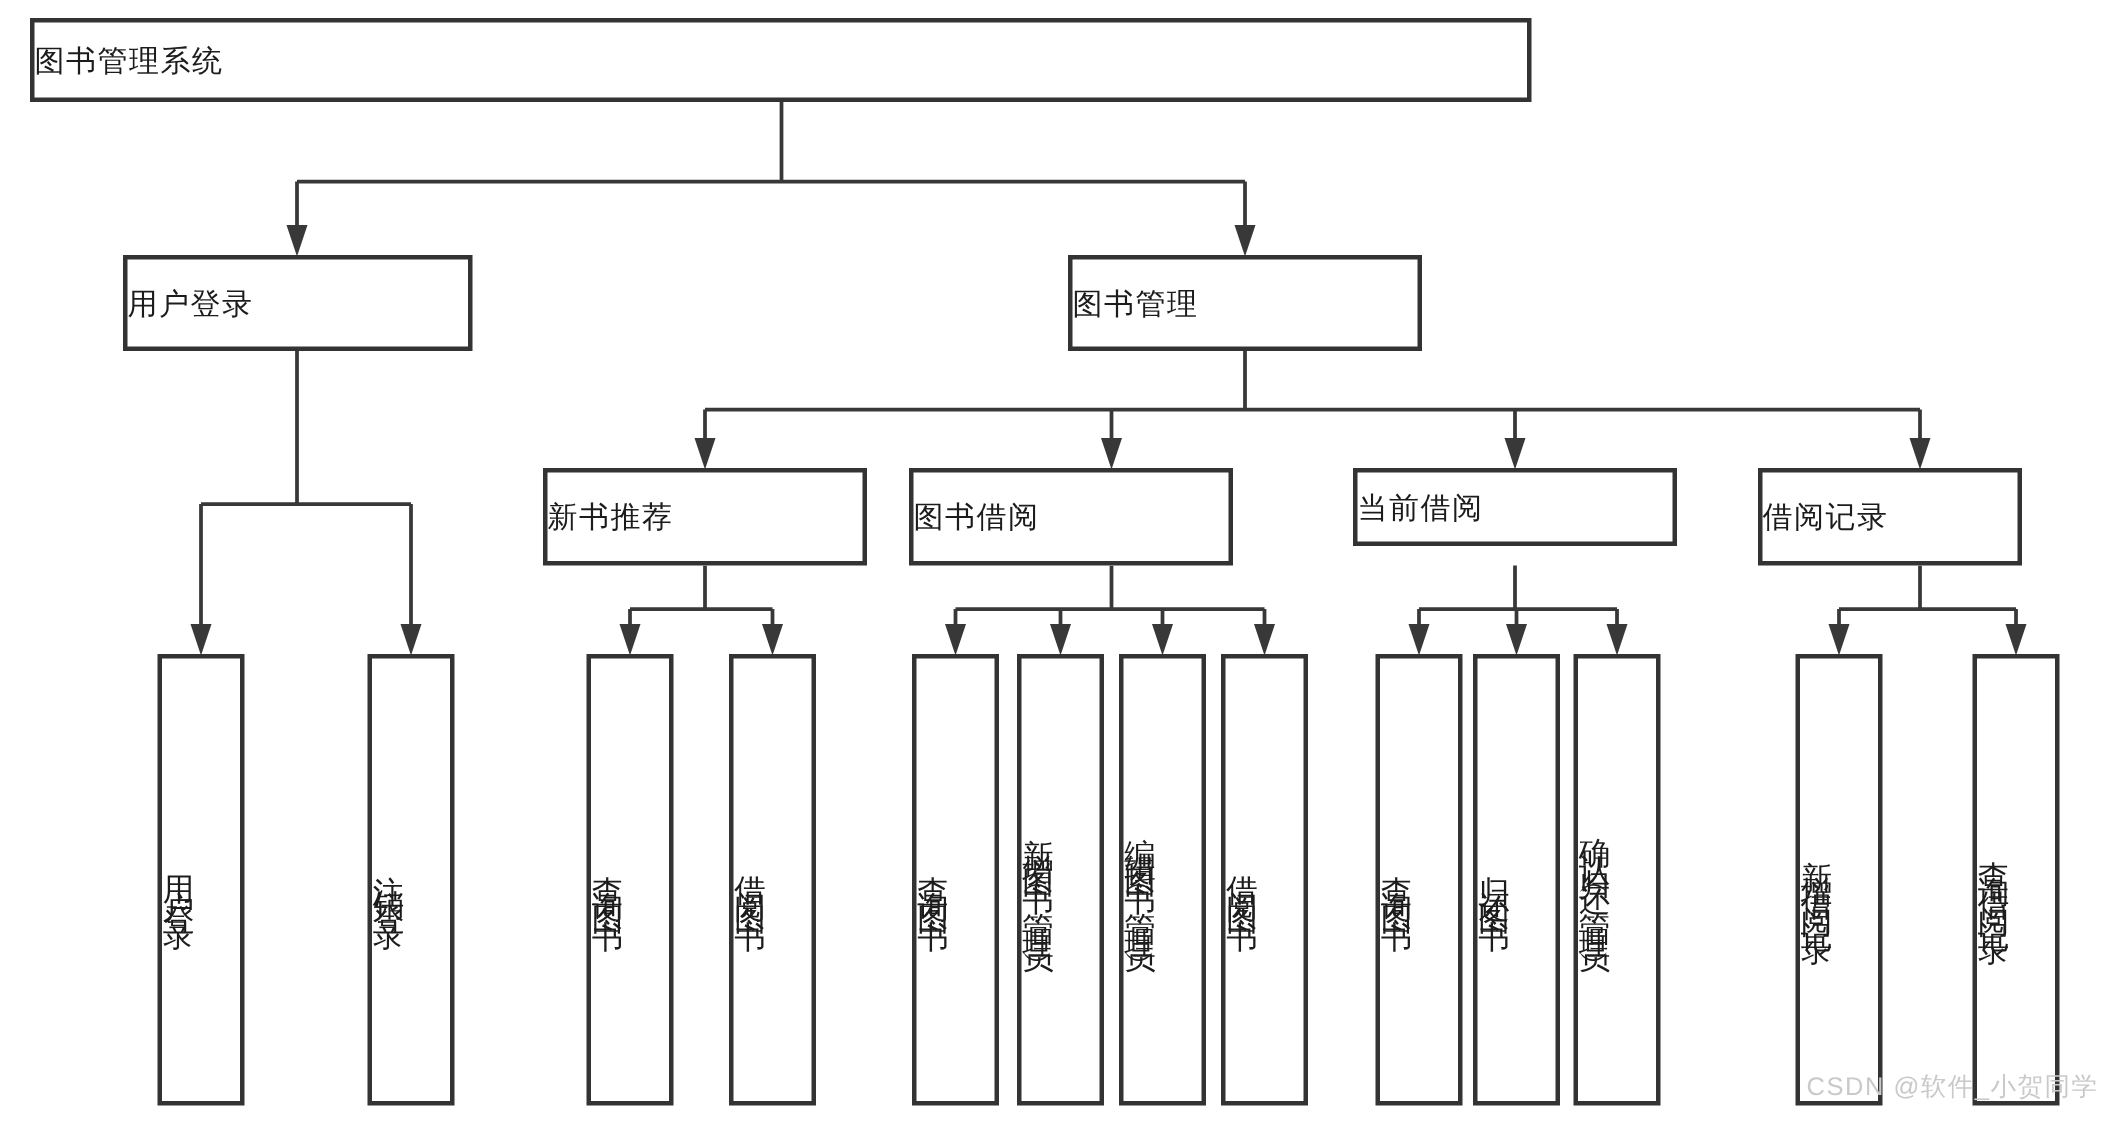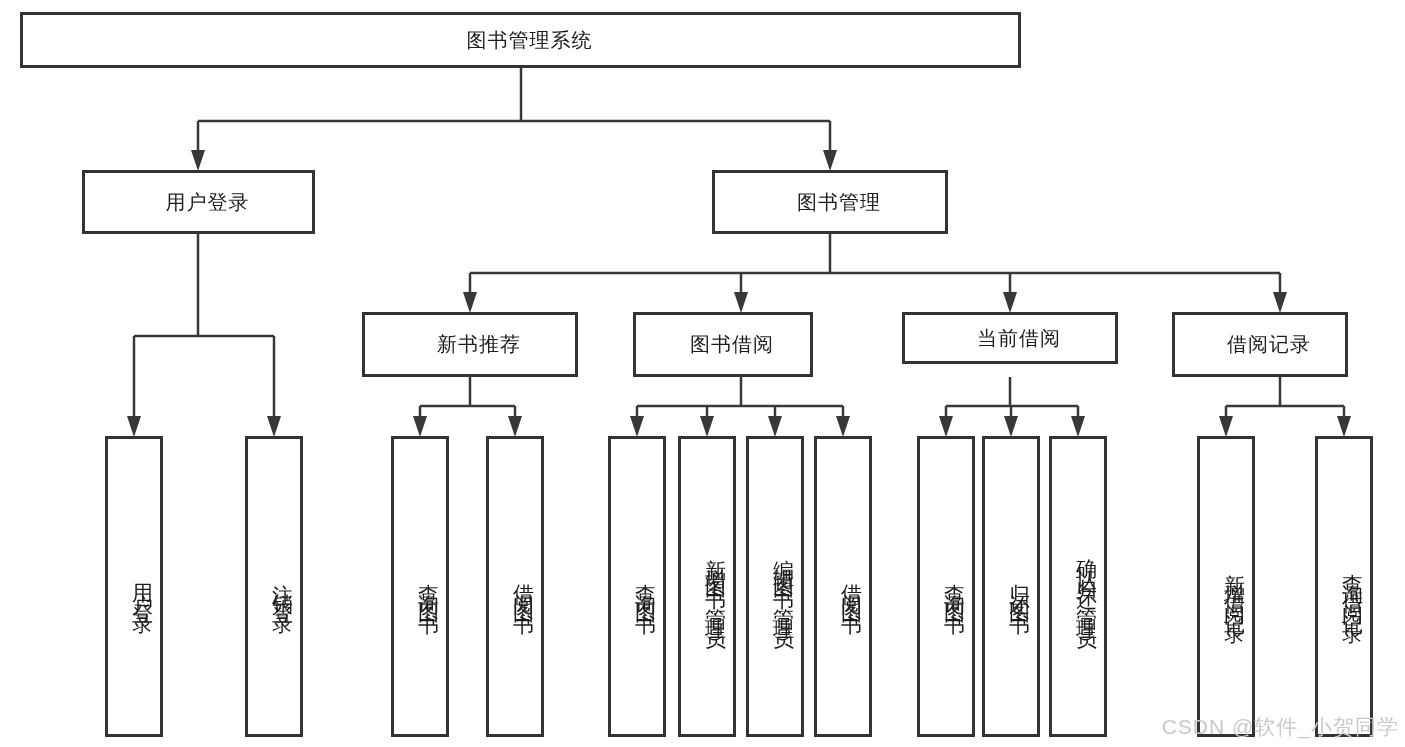--- a/index.html
+++ b/index.html
@@ -26,44 +26,43 @@
   }
   .conn { stroke: var(--line); stroke-width: 2.5; fill: none; }
   .arrow { fill: var(--line); stroke: none; }
   .hbox, .vbox {
     position: absolute;
     box-sizing: border-box;
     border: 3px solid var(--border);
     background: var(--background);
     display: flex;
     align-items: center;
-    justify-content: center;
+    justify-content: flex-start;
     color: var(--text);
-    padding-left: 18px;
   }
   .hlabel {
     font-size: 20px;
     letter-spacing: 1px;
     color: var(--text);
     white-space: nowrap;
   }
   .vlabel {
     writing-mode: vertical-rl;
     text-orientation: mixed;
     font-size: 21px;
     line-height: 1;
     letter-spacing: 10px;
     color: var(--text);
     white-space: nowrap;
   }
   .watermark {
     position: absolute;
     right: 6px;
     top: 713px;
-    font-size: 21px;
+    font-size: 17px;
     letter-spacing: 1px;
     color: var(--watermark);
     z-index: 10;
     white-space: nowrap;
   }
 </style>
 </head>
 <body>
 
 <div class="canvas">
@@ -111,21 +110,21 @@
   <div class="hbox" style="left:82px;top:170px;width:233px;height:64px">
     <span class="hlabel">用户登录</span>
   </div>
   <div class="hbox" style="left:362px;top:312px;width:216px;height:65px">
     <span class="hlabel">新书推荐</span>
   </div>
 
   <div class="hbox" style="left:712px;top:170px;width:236px;height:64px">
     <span class="hlabel">图书管理</span>
   </div>
-  <div class="hbox" style="left:633px;top:312px;width:180px;height:65px">
+  <div class="hbox" style="left:606px;top:312px;width:216px;height:65px">
     <span class="hlabel">图书借阅</span>
   </div>
   <div class="hbox" style="left:902px;top:312px;width:216px;height:52px">
     <span class="hlabel">当前借阅</span>
   </div>
   <div class="hbox" style="left:1172px;top:312px;width:176px;height:65px">
     <span class="hlabel">借阅记录</span>
   </div>
 
   <div class="vbox" style="left:105px;top:436px;width:58px;height:301px">

